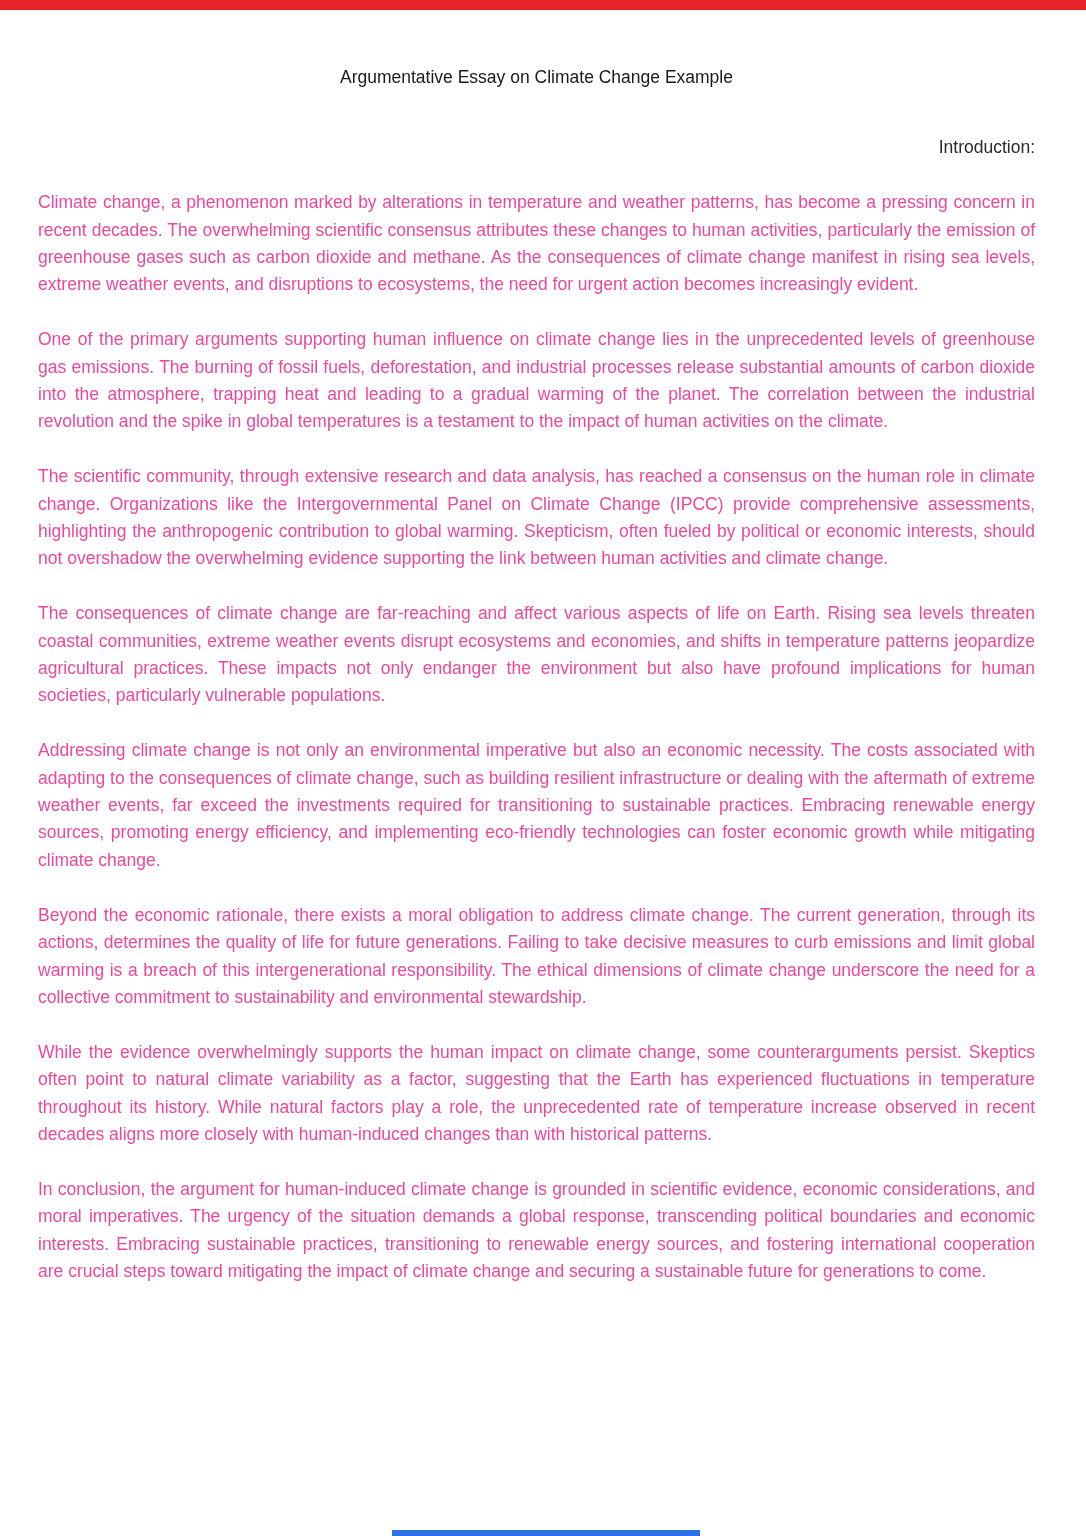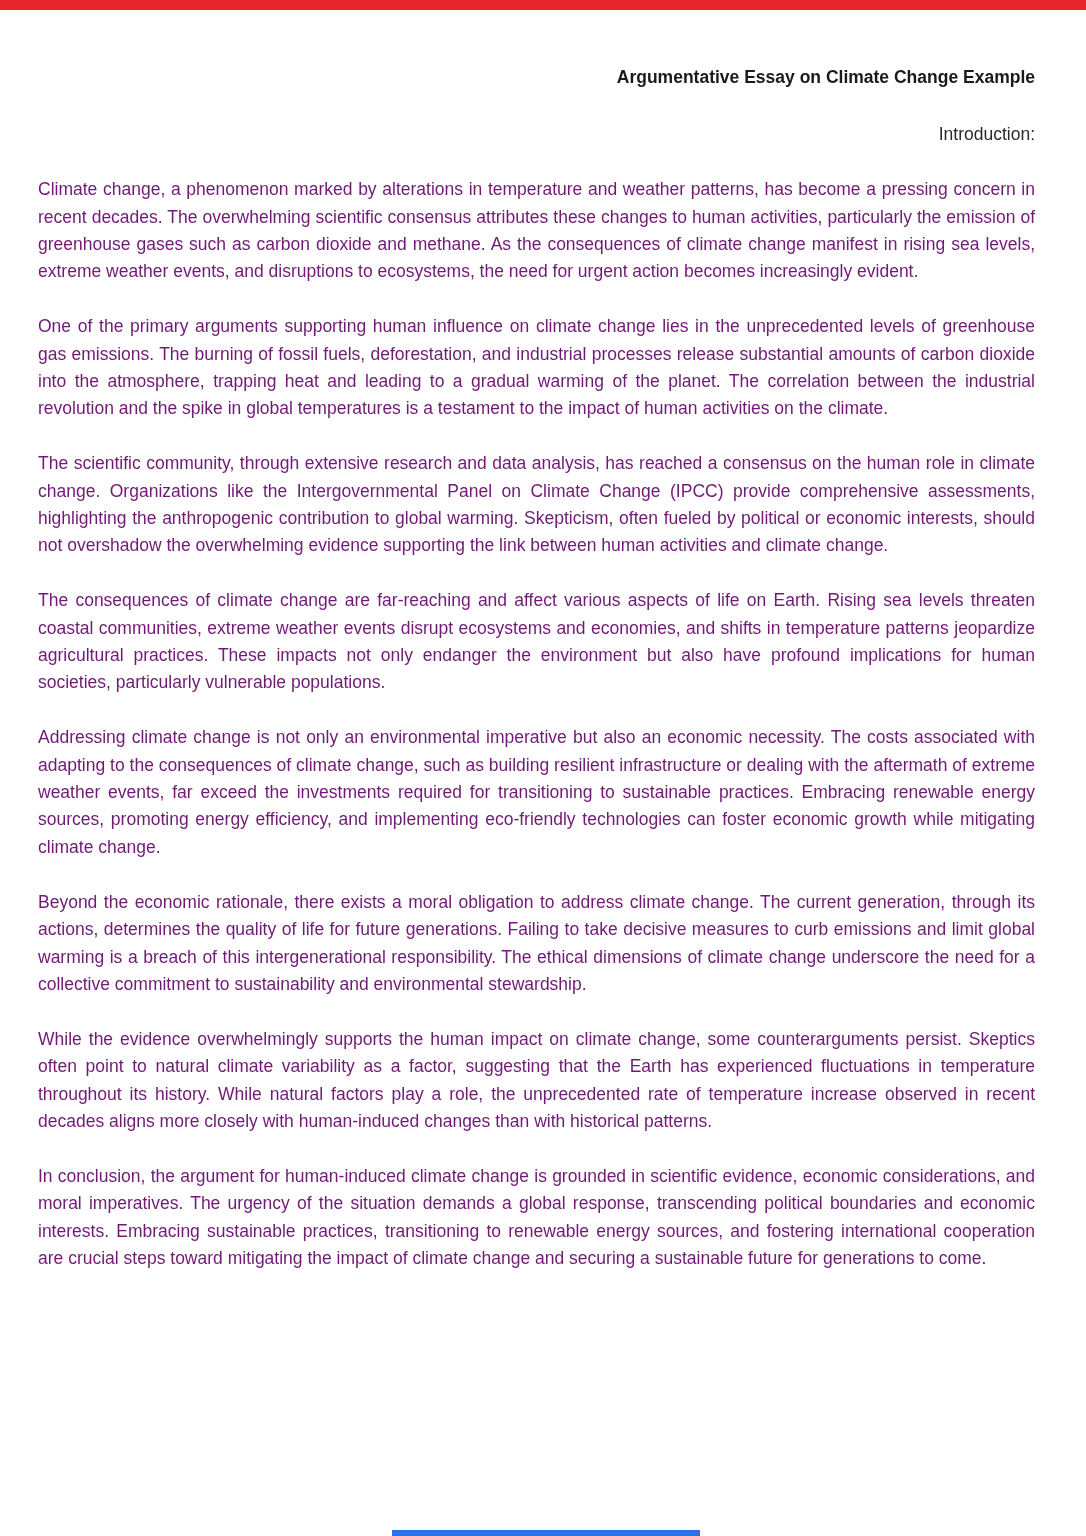--- a/index.html
+++ b/index.html
@@ -24,37 +24,37 @@
     position: absolute;
     bottom: 0; left: 392px;
     width: 308px;
     height: 6px;
   }
   .content {
     padding: 64px 51px 0 38px;
   }
   .doc-title {
     font-size: 17.5px;
-    font-weight: bold;
+    font-weight: normal;
     line-height: 27.4px;
-    text-align: right;
+    text-align: center;
     color: #1a1a1a;
-    margin: 0 0 30px 0;
+    margin: 0 0 43px 0;
   }
   .section-label {
     font-size: 17.5px;
     line-height: 27.4px;
     color: #2a2a2a;
     margin: 0 0 27.4px 0;
     text-align: right;
   }
   .para {
     font-size: 17.5px;
     line-height: 27.4px;
-    color: #701a75;
+    color: #ec4899;
     text-align: justify;
     margin: 0 0 27.4px 0;
   }
 </style>
 </head>
 <body>
 
 <div class="edge-bar-top" style="background-color: rgb(232, 37, 42);"></div>
 
 <div class="content">

